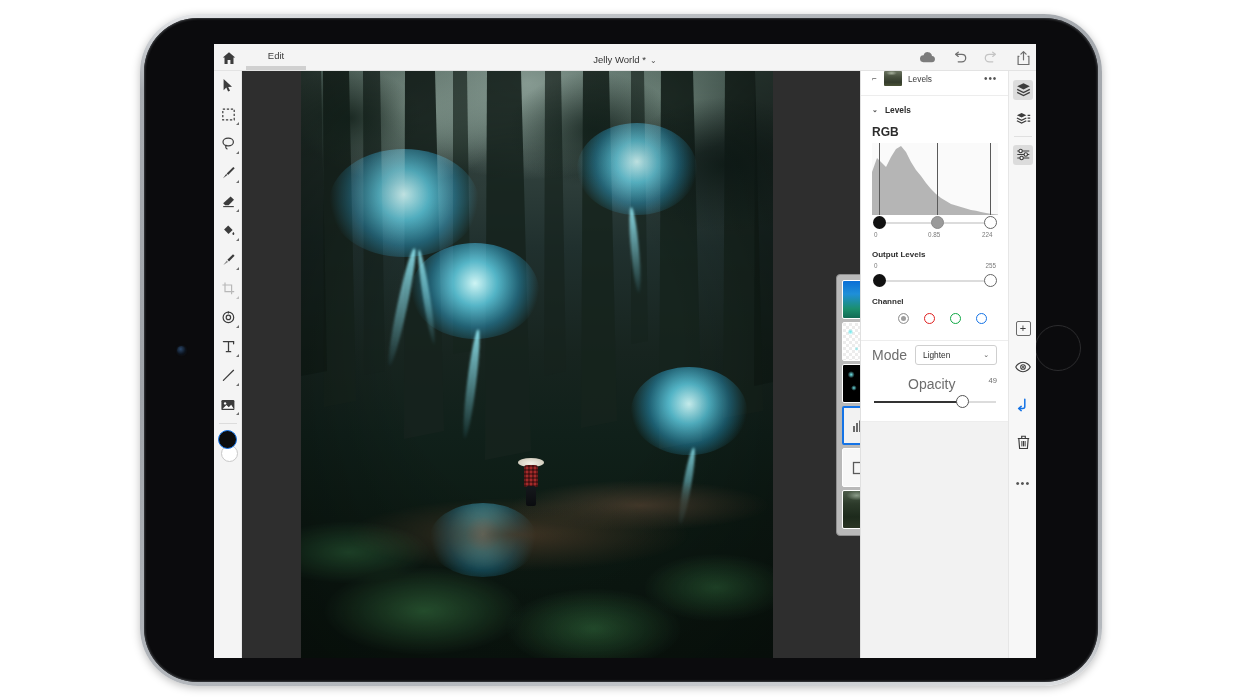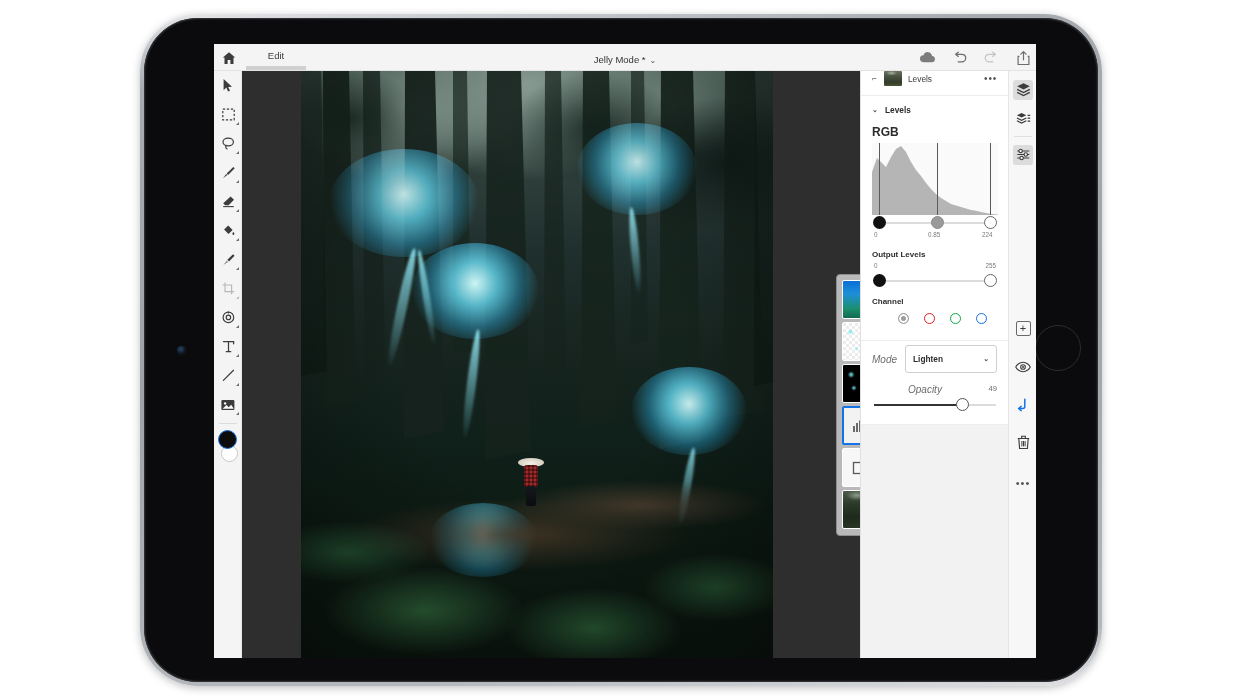--- a/index.html
+++ b/index.html
@@ -250,21 +250,21 @@
 
   .disc {
     display: flex; align-items: center; gap: 6px;
     padding: 9px 11px 6px; font-size: 8.3px; font-weight: bold; color: #2c2c2c;
     background: #fff;
   }
   .chev { font-size: 7px; color: #555; width: 7px; }
   .sub-label {
     padding: 4px 11px 2px; font-size: 12px; font-weight: bold; color: #2c2c2c; background: #fff;
   }
-  .plain-label { font-size: 10px; color: #6d6d6d; font-style: italic; }
+  .plain-label { font-size: 14px; color: #6d6d6d; }
 
   #levels-body { background: #fff; padding: 2px 11px 12px; }
   #hist-wrap { position: relative; width: 126px; height: 72px; }
   #hist-bg { position: absolute; inset: 0; background: #fafafa; }
   #hist-svg { position: absolute; inset: 0; }
   .hist-stem { position: absolute; width: 1.2px; background: #5a5a5a; }
   #levels-track {
     position: relative; width: 126px; height: 16px;
   }
   #levels-track::before {
@@ -286,23 +286,23 @@
   #channel-row { display: flex; gap: 15px; padding: 7px 0 4px 26px; }
   .ch { width: 11px; height: 11px; border-radius: 50%; }
   .ch.gray { background: #9d9d9d; border: 1.5px solid #9d9d9d; box-shadow: inset 0 0 0 2px #fff, inset 0 0 0 5px #9d9d9d; }
   .ch.red { border: 1.5px solid #e02020; }
   .ch.green { border: 1.5px solid #10a845; }
   .ch.blue { border: 1.5px solid #1473e6; }
 
   #blend-body { background: #fff; padding: 2px 11px 12px; }
   #mode-row { display: flex; align-items: center; gap: 8px; margin-top: 2px; }
   #mode-select {
-    flex: 1; height: 28px; border: 1px solid #cfcfcf; border-radius: 3px;
+    flex: 1; height: 20px; border: 1px solid #cfcfcf; border-radius: 3px;
     background: #fff; display: flex; align-items: center;
-    padding: 0 7px; justify-content: space-between; font-weight: bold;
+    padding: 0 7px; justify-content: space-between;
   }
   #mode-value { font-size: 8.3px; color: #2c2c2c; }
   #mode-chev { font-size: 7px; color: #555; }
   #opacity-head { display: flex; justify-content: space-between; margin-top: 11px; margin-left: 36px; }
   #opacity-val { font-size: 7.6px; color: #6d6d6d; }
   #opacity-track { position: relative; width: 126px; height: 14px; margin-top: 3px; }
   #opacity-track .fill { position: absolute; left: 2px; top: 6px; height: 1.6px; background: #333; }
   #opacity-track .rest { position: absolute; right: 2px; top: 6px; height: 1.6px; background: #dcdcdc; }
   #opacity-knob {
     position: absolute; top: 0; width: 13px; height: 13px; border-radius: 50%;
@@ -342,21 +342,21 @@
           <svg width="18" height="18" viewBox="0 0 18 18">
               <path d="M9 3.2 2.8 8.6h1.7V15h3.1v-3.9h2.8V15h3.1V8.6h1.7z" fill="#3c3c3c"></path>
             </svg>
         </div>
         <div id="edit-tab">
           <span>Edit</span>
         </div>
         <div id="edit-tab-underline"></div>
 
         <div id="doc-title-wrap">
-          <span id="doc-title">Jelly Mode *</span><span id="doc-title-chev">⌄</span>
+          <span id="doc-title">Jelly World *</span><span id="doc-title-chev">⌄</span>
         </div>
 
         <div id="tb-right">
           <div class="tb-btn">
             <svg width="17" height="13" viewBox="0 0 17 13">
                 <path d="M4.4 11.2h8.3a3.1 3.1 0 0 0 .3-6.2A4.3 4.3 0 0 0 4.6 4.2a3.5 3.5 0 0 0-.2 7z" fill="#7c7c7c"></path>
               </svg>
           </div>
           <div class="tb-btn">
             <svg width="17" height="14" viewBox="0 0 17 14">

